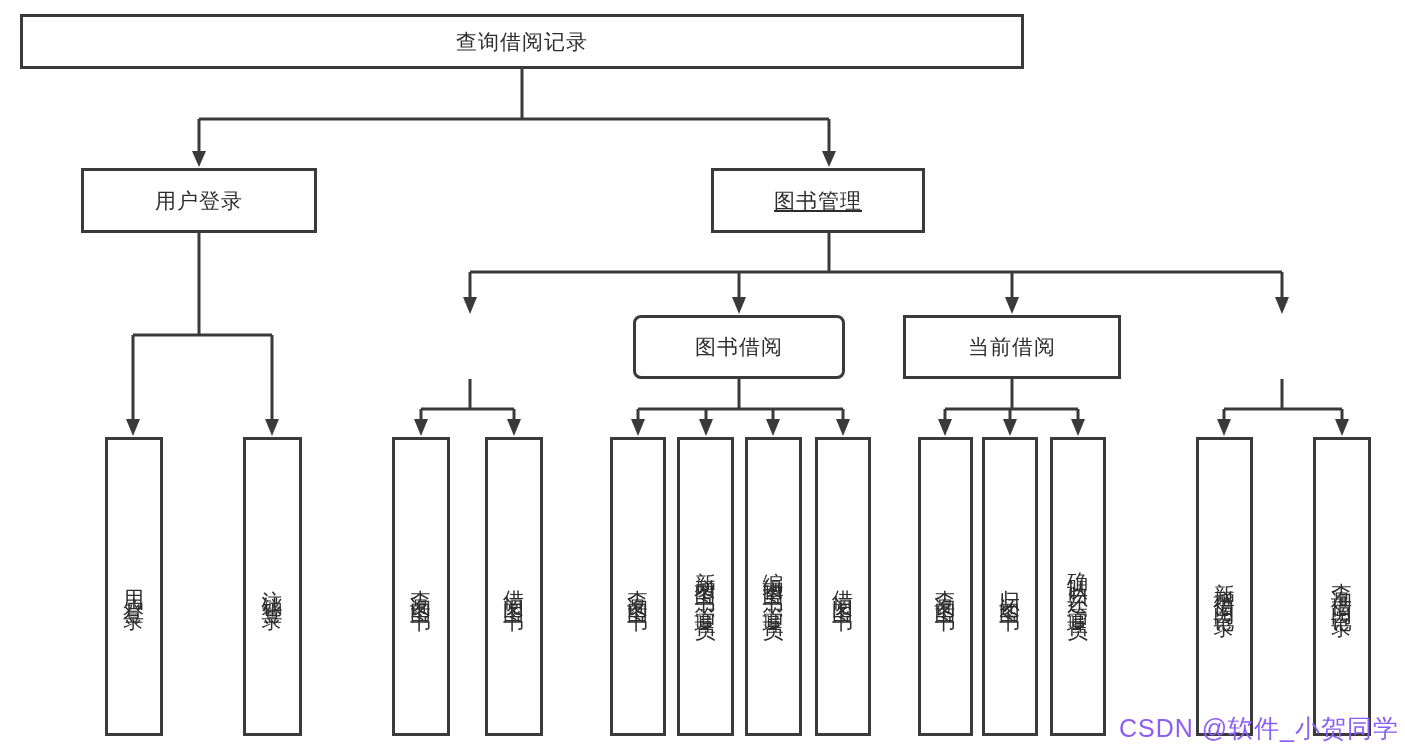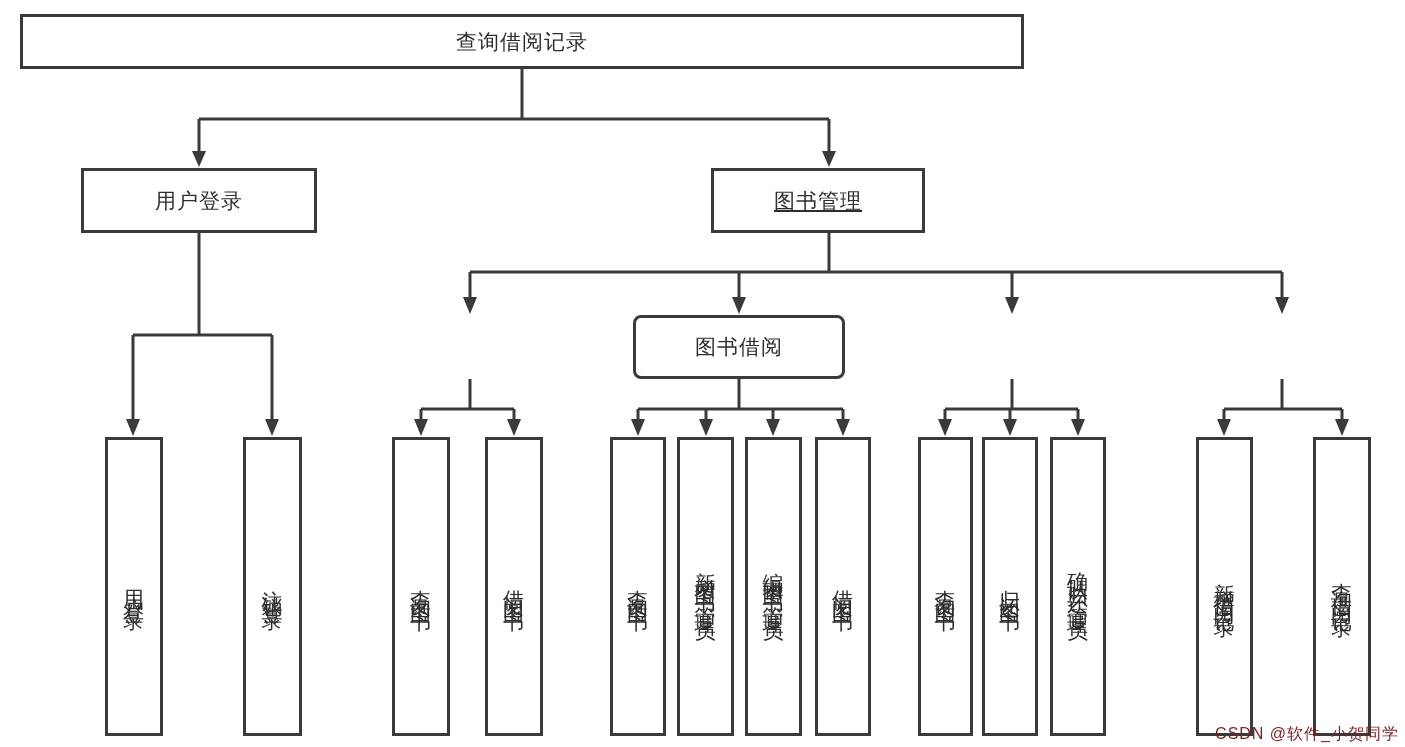--- a/index.html
+++ b/index.html
@@ -28,22 +28,22 @@
     writing-mode:vertical-rl;
     text-orientation:mixed;
     letter-spacing:7px;
     font-size:21px;
     line-height:1;
     color:#2d2d2d;
   }
   .watermark{
     position:absolute;
     right:6px;bottom:2px;
-    font-size:16px;
-    color:#7f1d1d;
+    font-size:25px;
+    color:#8b5cf6;
     letter-spacing:1px;
     white-space:nowrap;
   }
 </style>
 </head>
 <body>
 
 <div class="canvas">
 
   <svg class="connectors" viewBox="0 0 1405 747" xmlns="http://www.w3.org/2000/svg">
@@ -85,20 +85,21 @@
       <polygon points="1335,419 1349,419 1342,436"></polygon>
     </g>
   </svg>
 
   <div class="node" style="left:20px;top:14px;width:1004px;height:55px;">查询借阅记录</div>
 
   <div class="node" style="left:81px;top:168px;width:236px;height:65px;">用户登录</div>
   <div class="node" style="left:711px;top:168px;width:214px;height:65px;text-decoration:underline;">图书管理</div>
 
   <div class="node hbox" style="left:633px;width:212px;border-radius:8px;">图书借阅</div>
+  <div class="node hbox" style="left:903px;width:218px;">当前借阅</div>
 
   <div class="node vbox" style="left:105px;width:58px;">
     <span class="vlabel">用户登录</span>
   </div>
   <div class="node vbox" style="left:243px;width:59px;">
     <span class="vlabel">注销登录</span>
   </div>
 
   <div class="node vbox" style="left:392px;width:58px;">
     <span class="vlabel">查询图书</span>

